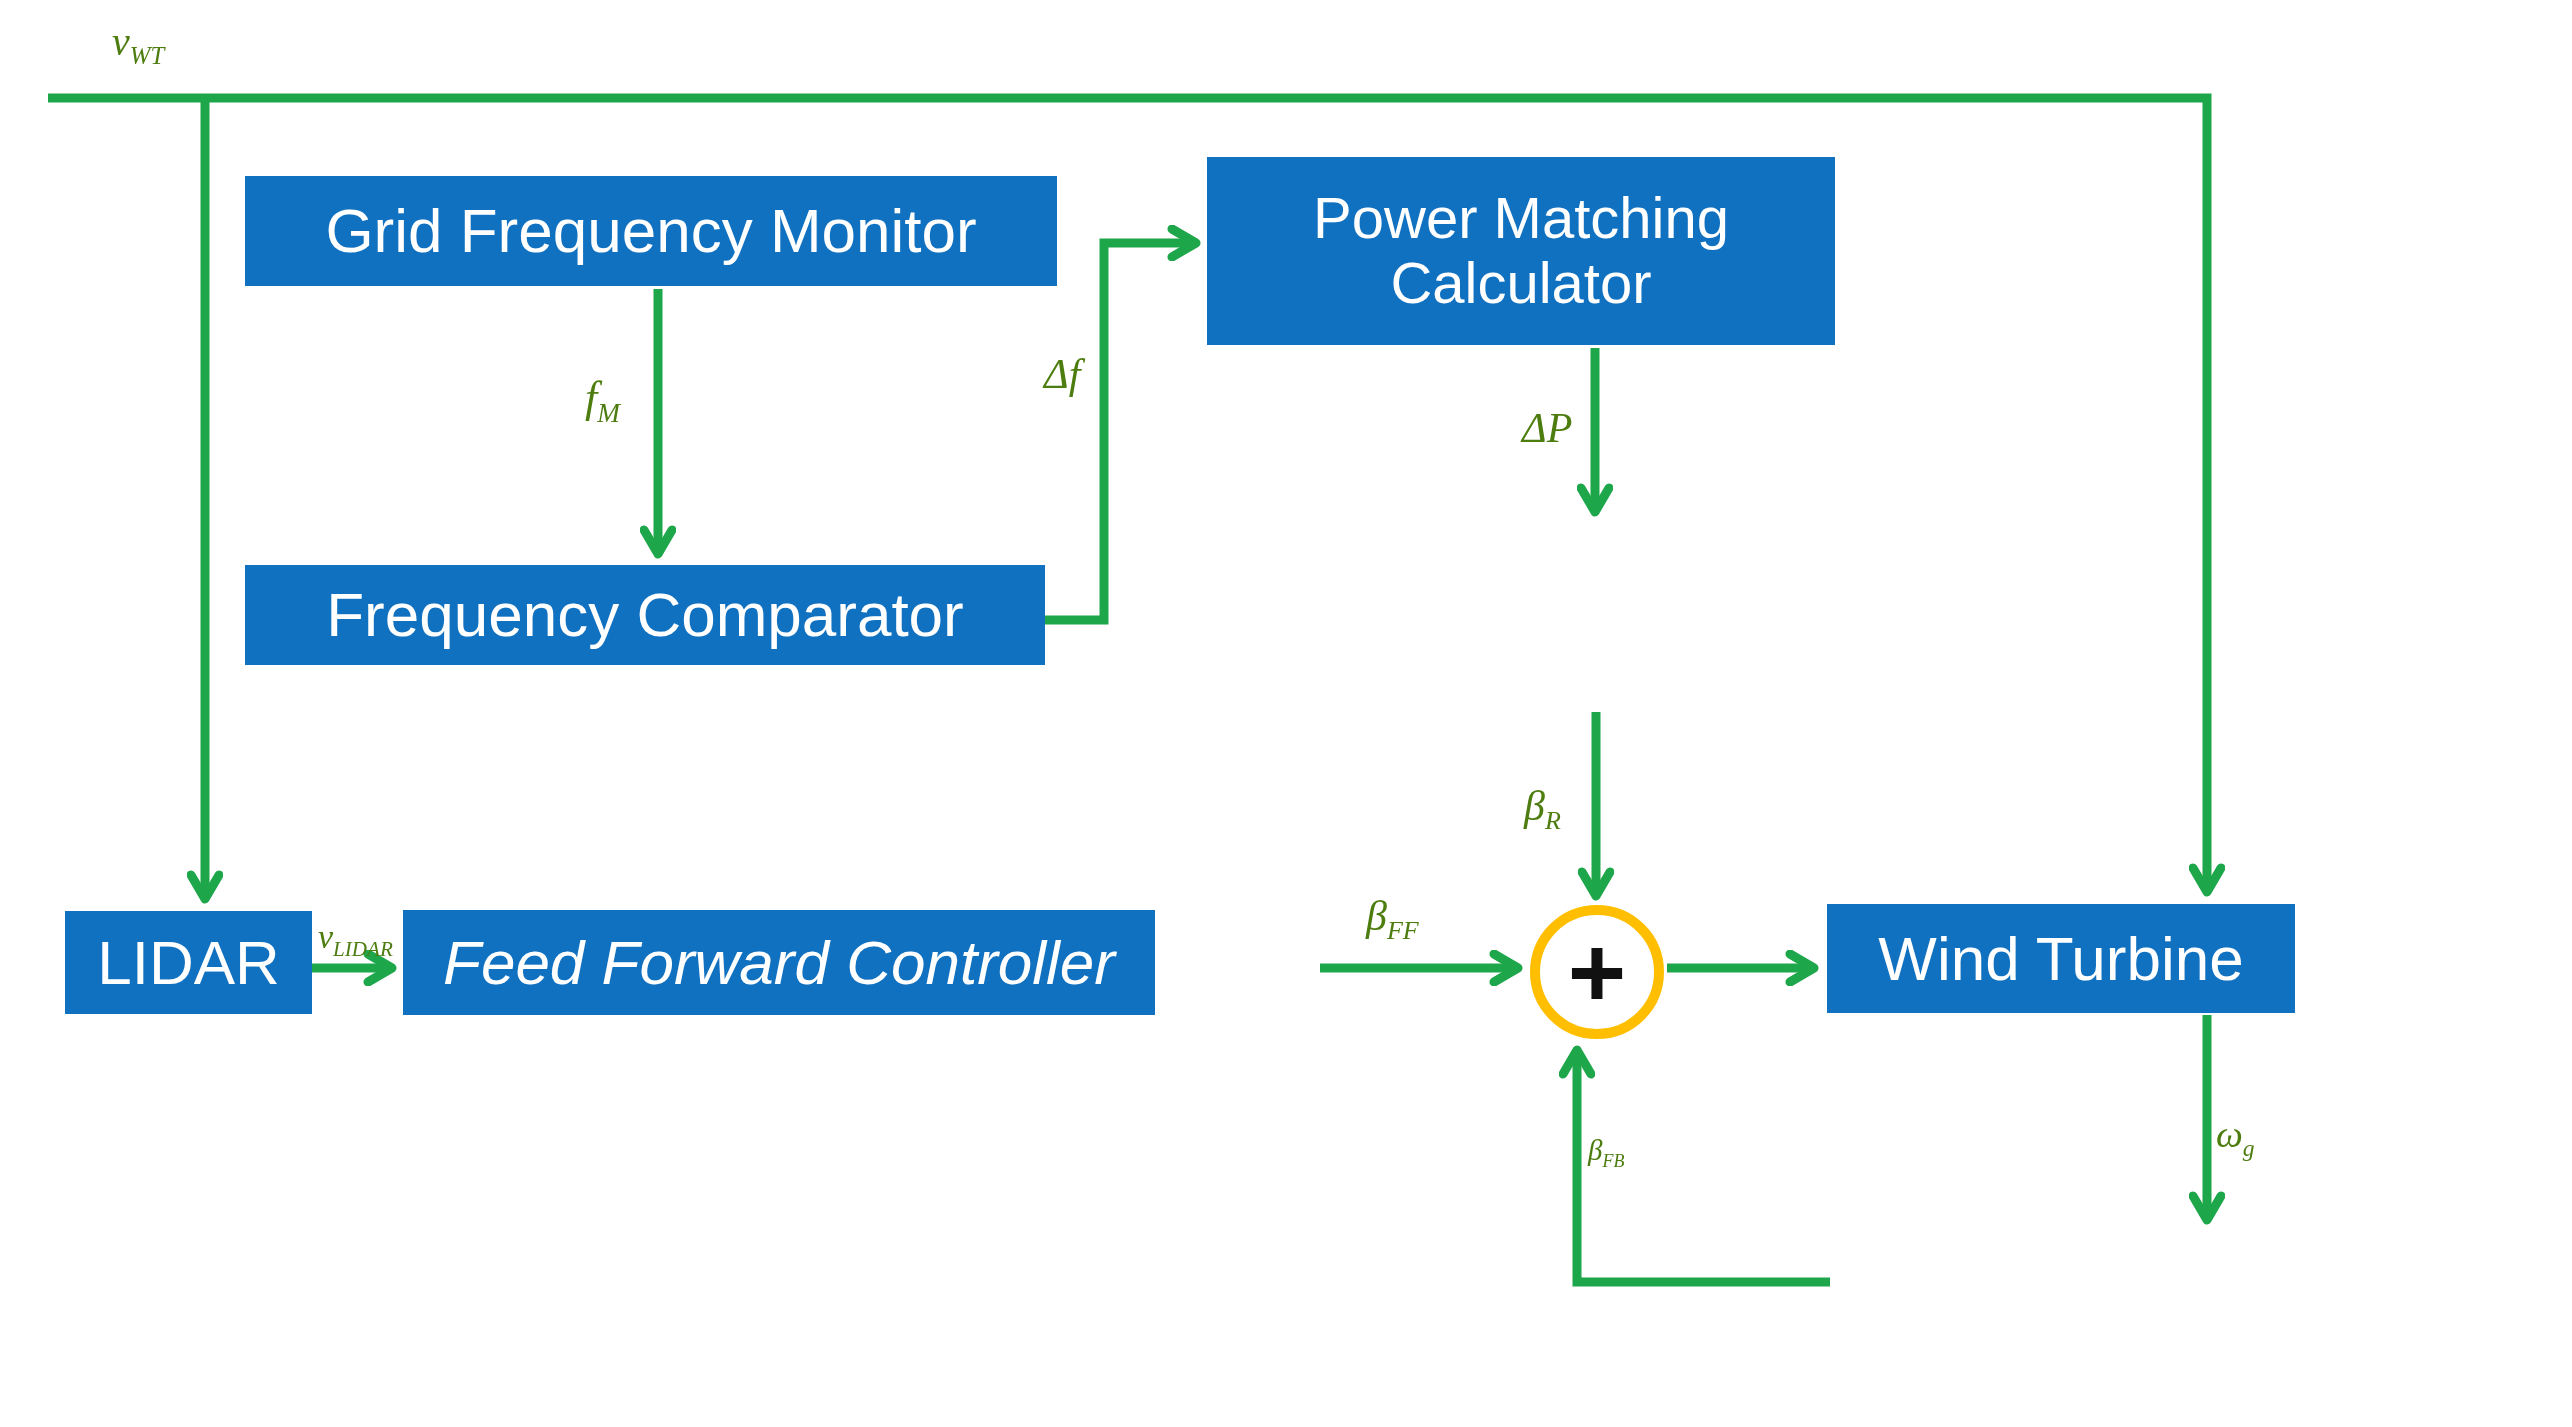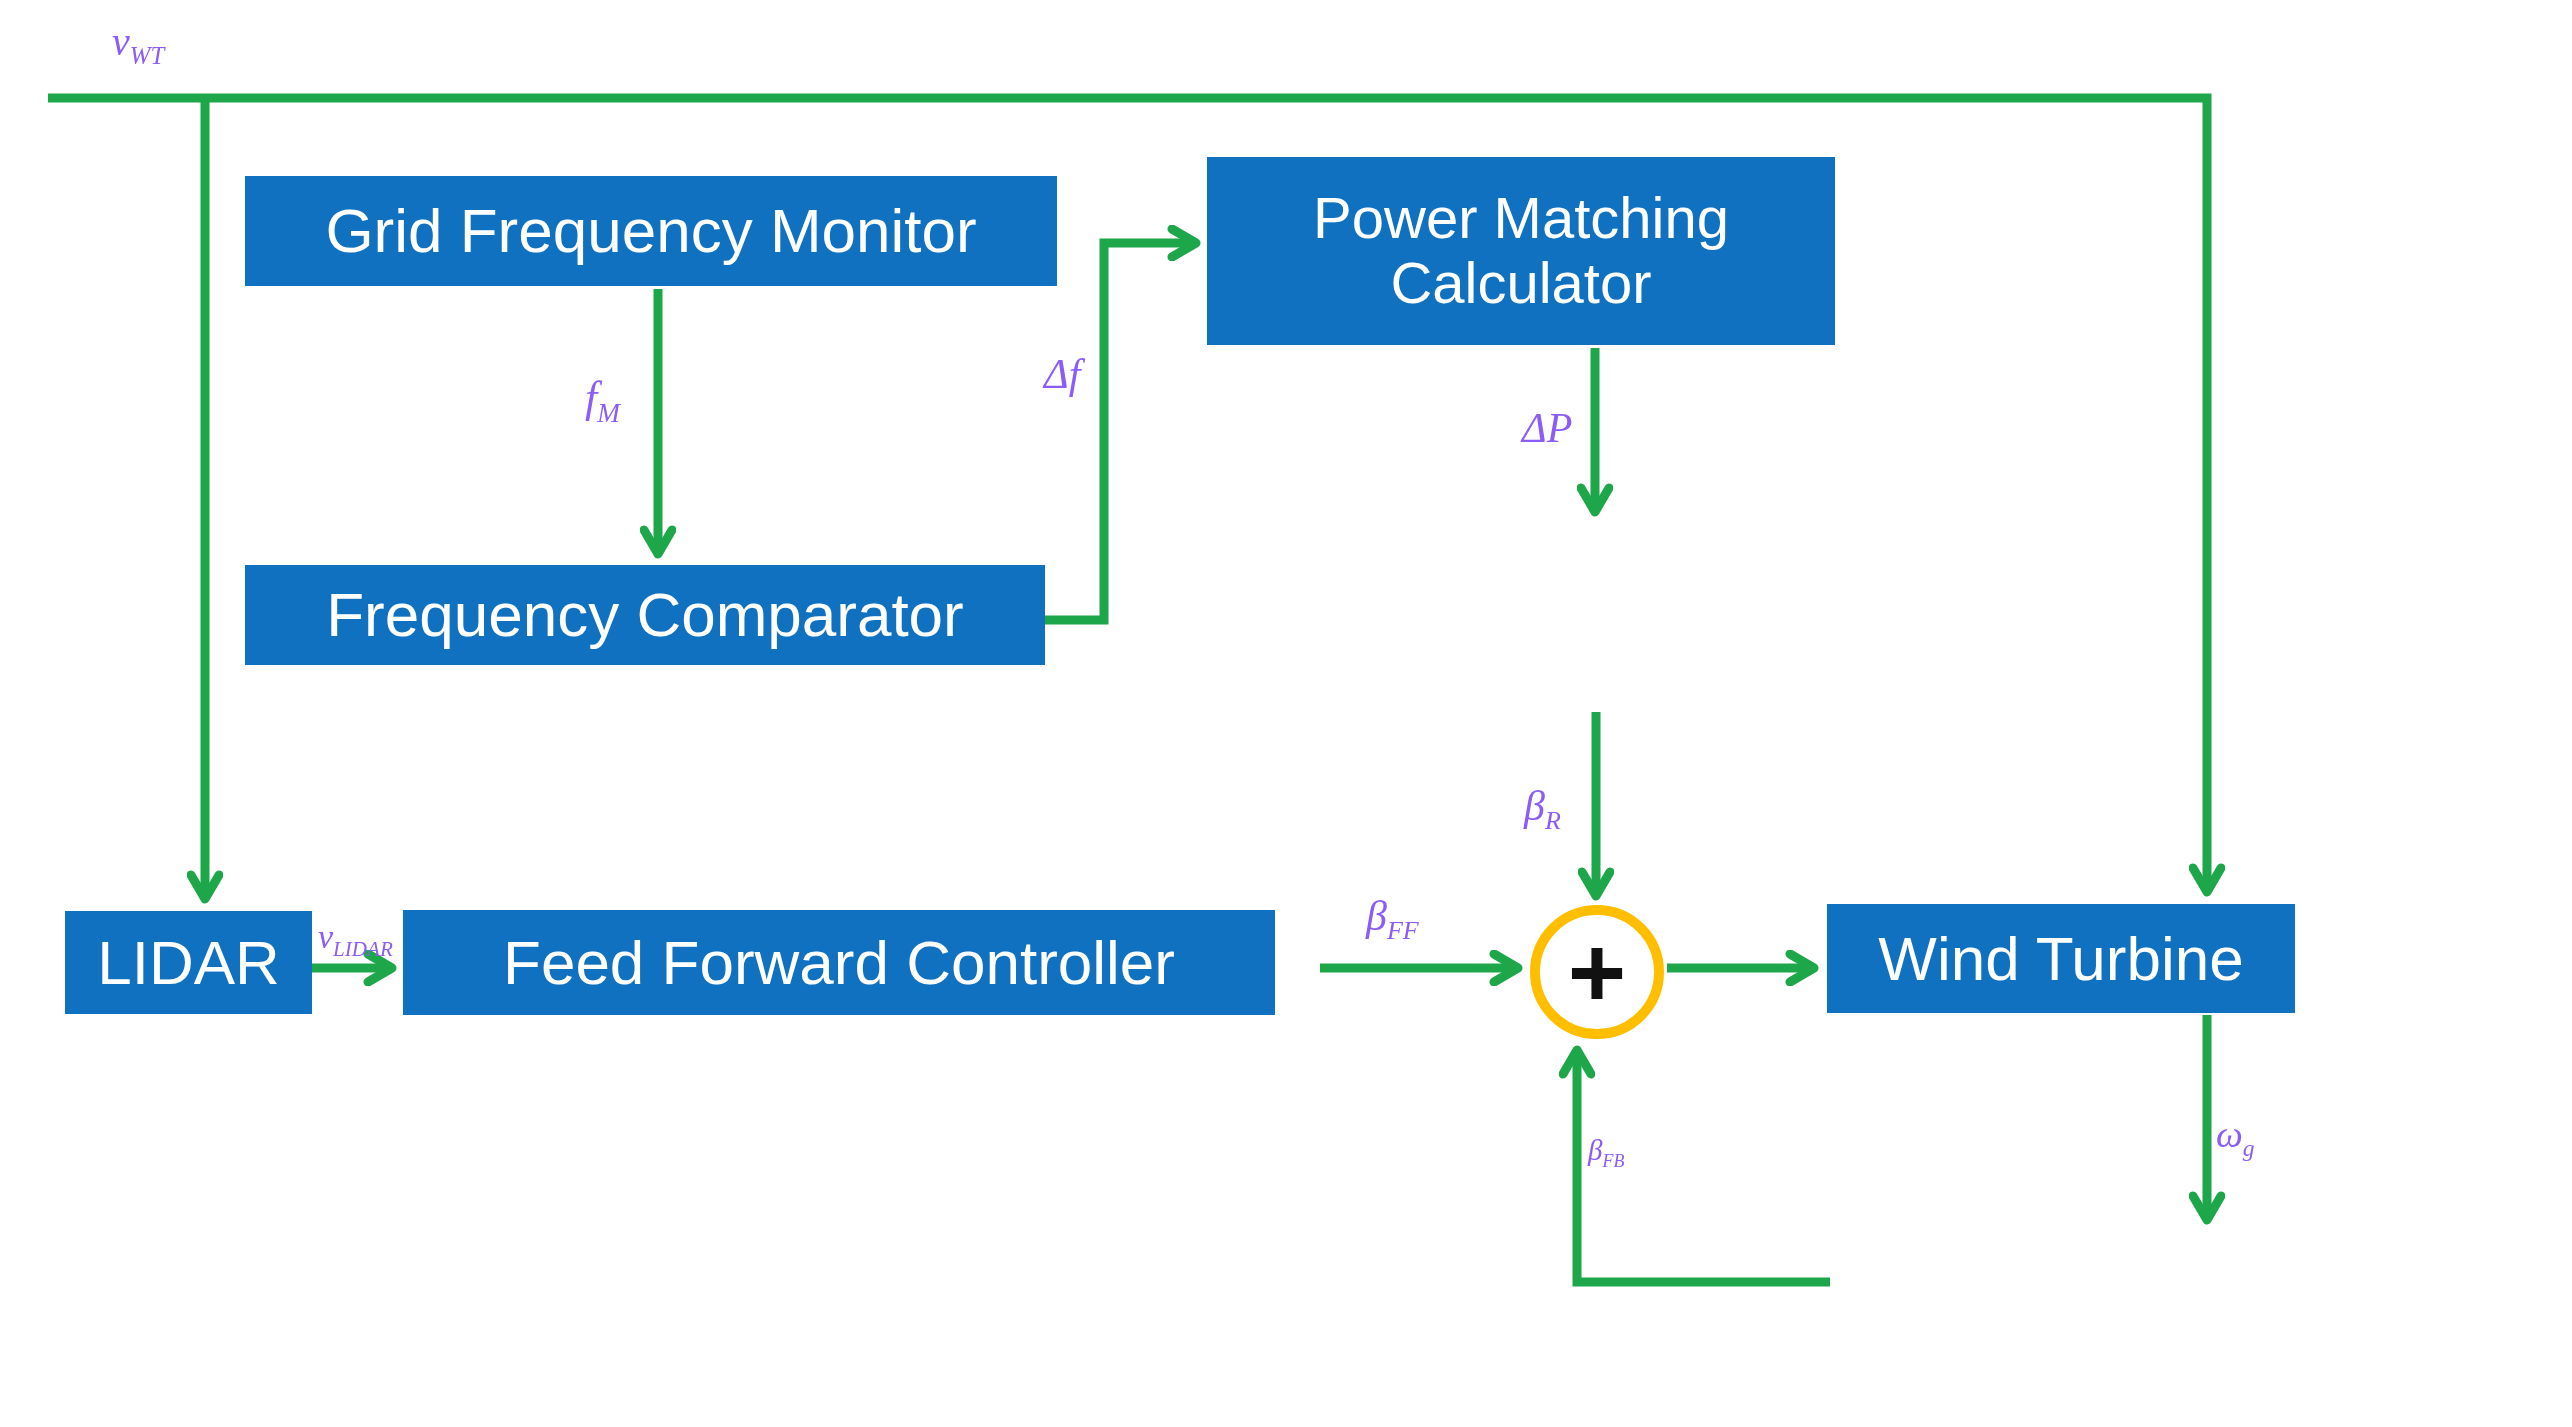--- a/index.html
+++ b/index.html
@@ -24,28 +24,28 @@
     line-height: 1.12;
     font-family: "Liberation Sans", sans-serif;
     padding: 18px 18px;
     box-sizing: border-box;
   }
   .node-gfm   { left: 245px;  top: 176px;  width: 812px; height: 110px; }
   .node-pmc   { left: 1207px; top: 157px;  width: 628px; height: 188px; font-size: 58px; }
   .node-fc    { left: 245px;  top: 565px;  width: 800px; height: 100px; }
   .node-rpac  { left: 1207px; top: 522px;  width: 778px; height: 187px; font-size: 58px; }
   .node-lidar { left: 65px;   top: 911px;  width: 247px; height: 103px; }
-  .node-ffc   { left: 403px;  top: 910px;  width: 872px; height: 105px; }
+  .node-ffc   { left: 403px;  top: 910px;  width: 752px; height: 105px; font-style: italic; }
   .node-wt    { left: 1827px; top: 904px;  width: 468px; height: 109px; }
   .node-fb    { left: 1830px; top: 1232px; width: 463px; height: 96px;  font-size: 48px; }
   .sig {
     position: absolute;
     font-family: "Liberation Serif", serif;
     font-style: italic;
-    color: #8b5cf6;
+    color: #4d7c0f;
     white-space: nowrap;
   }
   .sig sub { font-size: 0.62em; line-height: 0; }
   .sig-vwt    { left: 112px;  top: 18px;   font-size: 40px; }
   .sig-fm     { left: 585px;  top: 372px;  font-size: 44px; }
   .sig-df     { left: 1044px; top: 350px;  font-size: 42px; }
   .sig-dp     { left: 1522px; top: 404px;  font-size: 42px; }
   .sig-br     { left: 1524px; top: 782px;  font-size: 42px; }
   .sig-vlidar { left: 318px;  top: 918px;  font-size: 34px; }
   .sig-bff    { left: 1366px; top: 892px;  font-size: 42px; }

